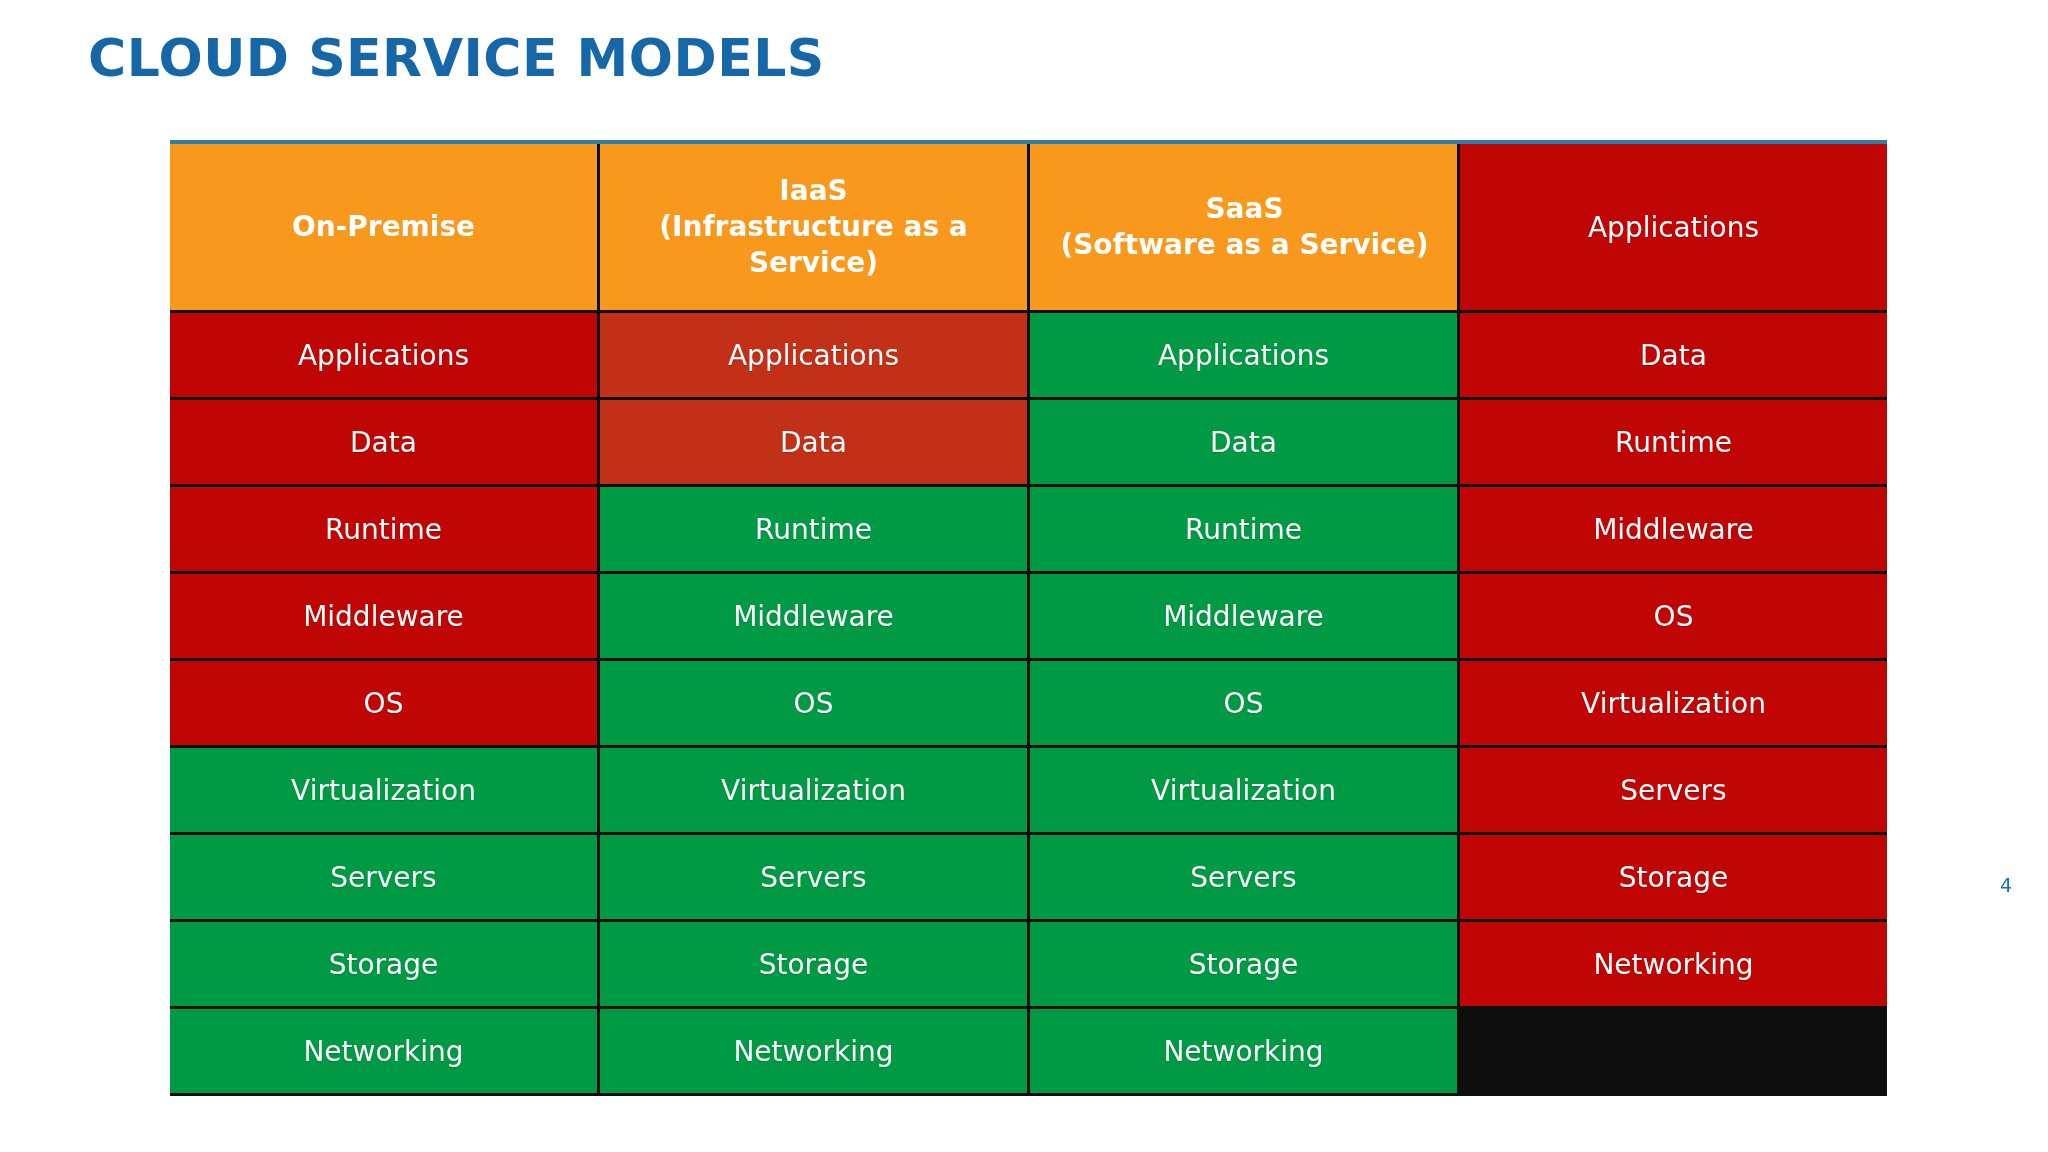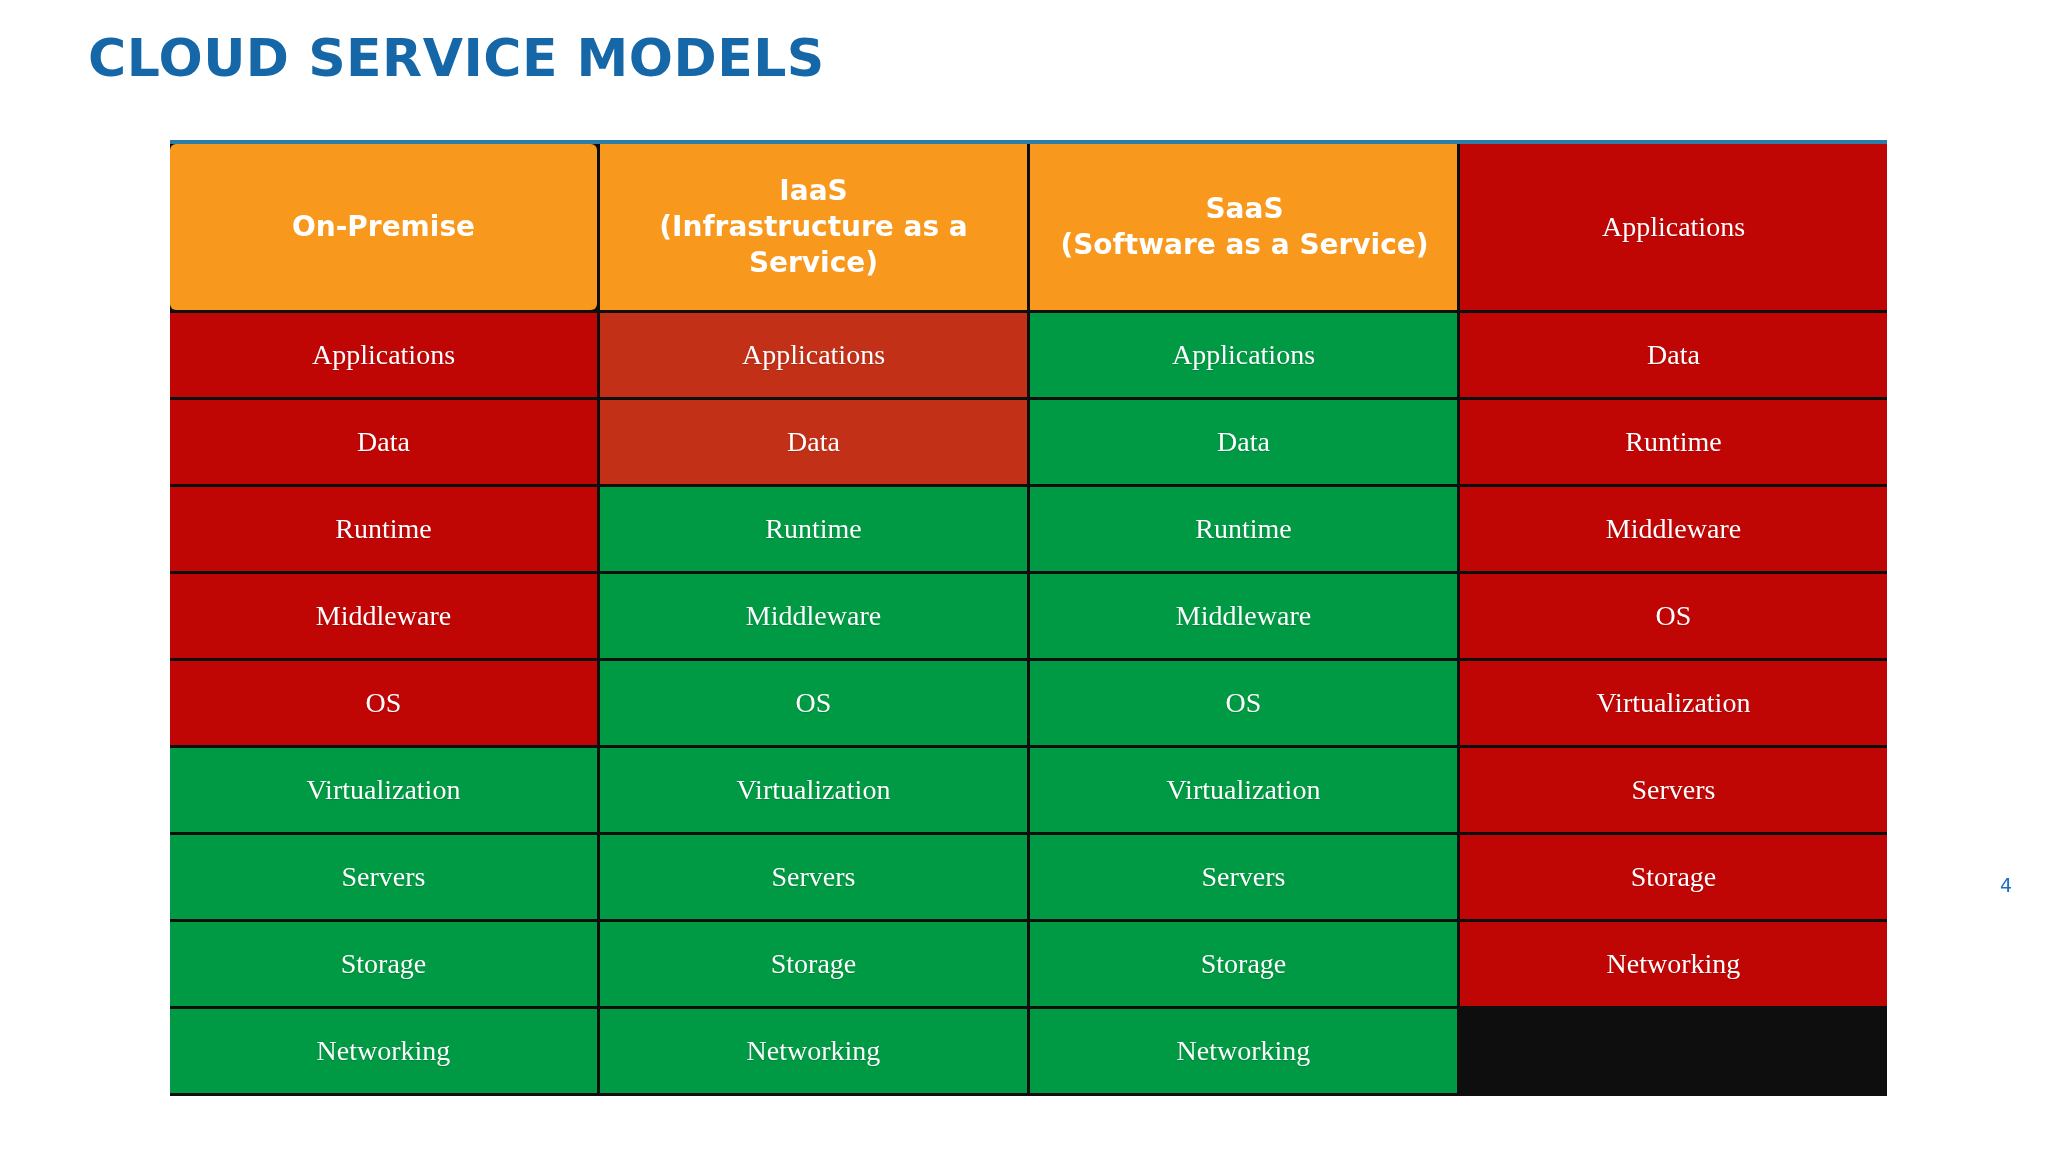--- a/index.html
+++ b/index.html
@@ -55,38 +55,37 @@
     padding: 0 14px;
   }
   .cell {
     color: #ffffff;
     font-size: 28px;
     display: flex;
     align-items: center;
     justify-content: center;
     text-align: left;
     text-shadow: 0 1px 1px rgba(0,0,0,0.15);
-    font-family: Liberation Serif, serif;
   }
   .page-number {
     position: absolute;
     right: 36px;
     bottom: 18px;
     font-size: 19px;
     color: #1B6FC0;
   }
 </style>
 </head>
 <body>
 
 <div class="slide">
   <div class="slide-title">CLOUD SERVICE MODELS</div>
 
   <div class="service-table">
-      <div class="hcell" style="background: rgb(248, 152, 29); border-radius: 6px;">On-Premise</div>
+      <div class="hcell" style="background: rgb(248, 152, 29);">On-Premise</div>
       <div class="hcell" style="background: rgb(248, 152, 29);">IaaS
 (Infrastructure as a Service)</div>
       <div class="hcell" style="background: rgb(248, 152, 29); padding-left: 16px;">SaaS
 (Software as a Service)</div>
       <div class="cell" style="background: rgb(192, 5, 5);">Applications</div>
       <div class="cell" style="background: rgb(192, 5, 5);">Applications</div>
       <div class="cell" style="background: rgb(194, 48, 24);">Applications</div>
       <div class="cell" style="background: rgb(0, 153, 68);">Applications</div>
       <div class="cell" style="background: rgb(192, 5, 5);">Data</div>
       <div class="cell" style="background: rgb(192, 5, 5);">Data</div>

